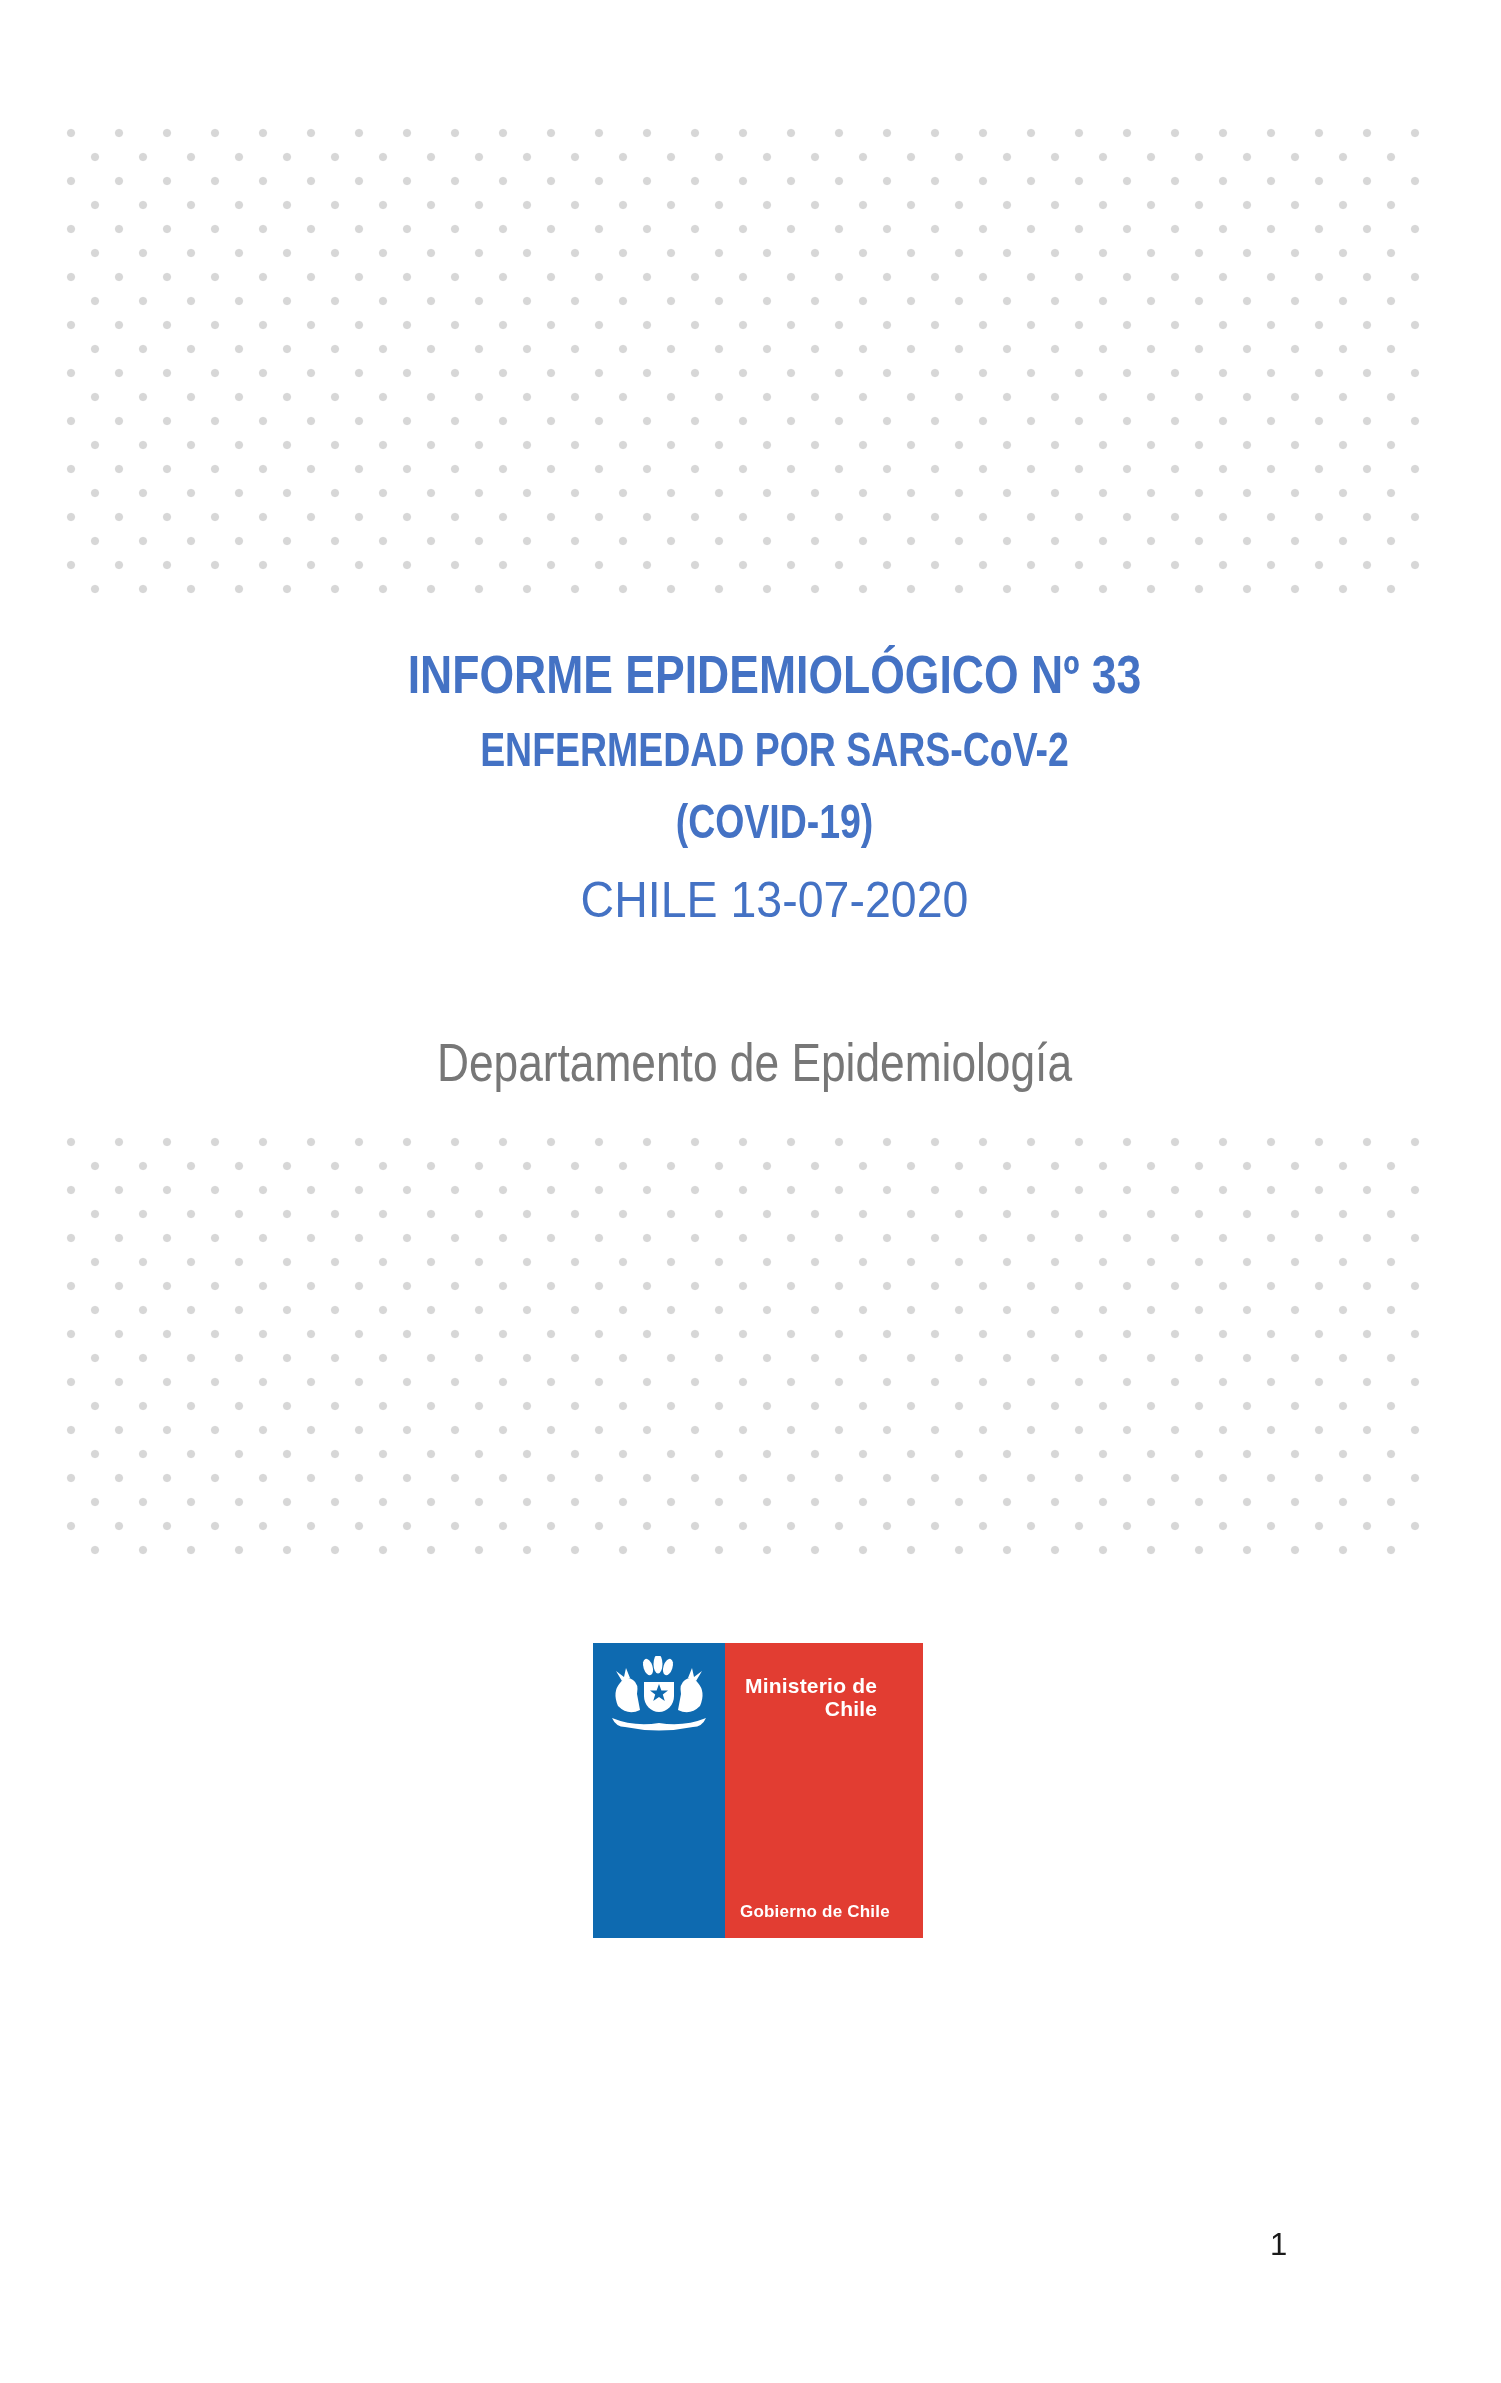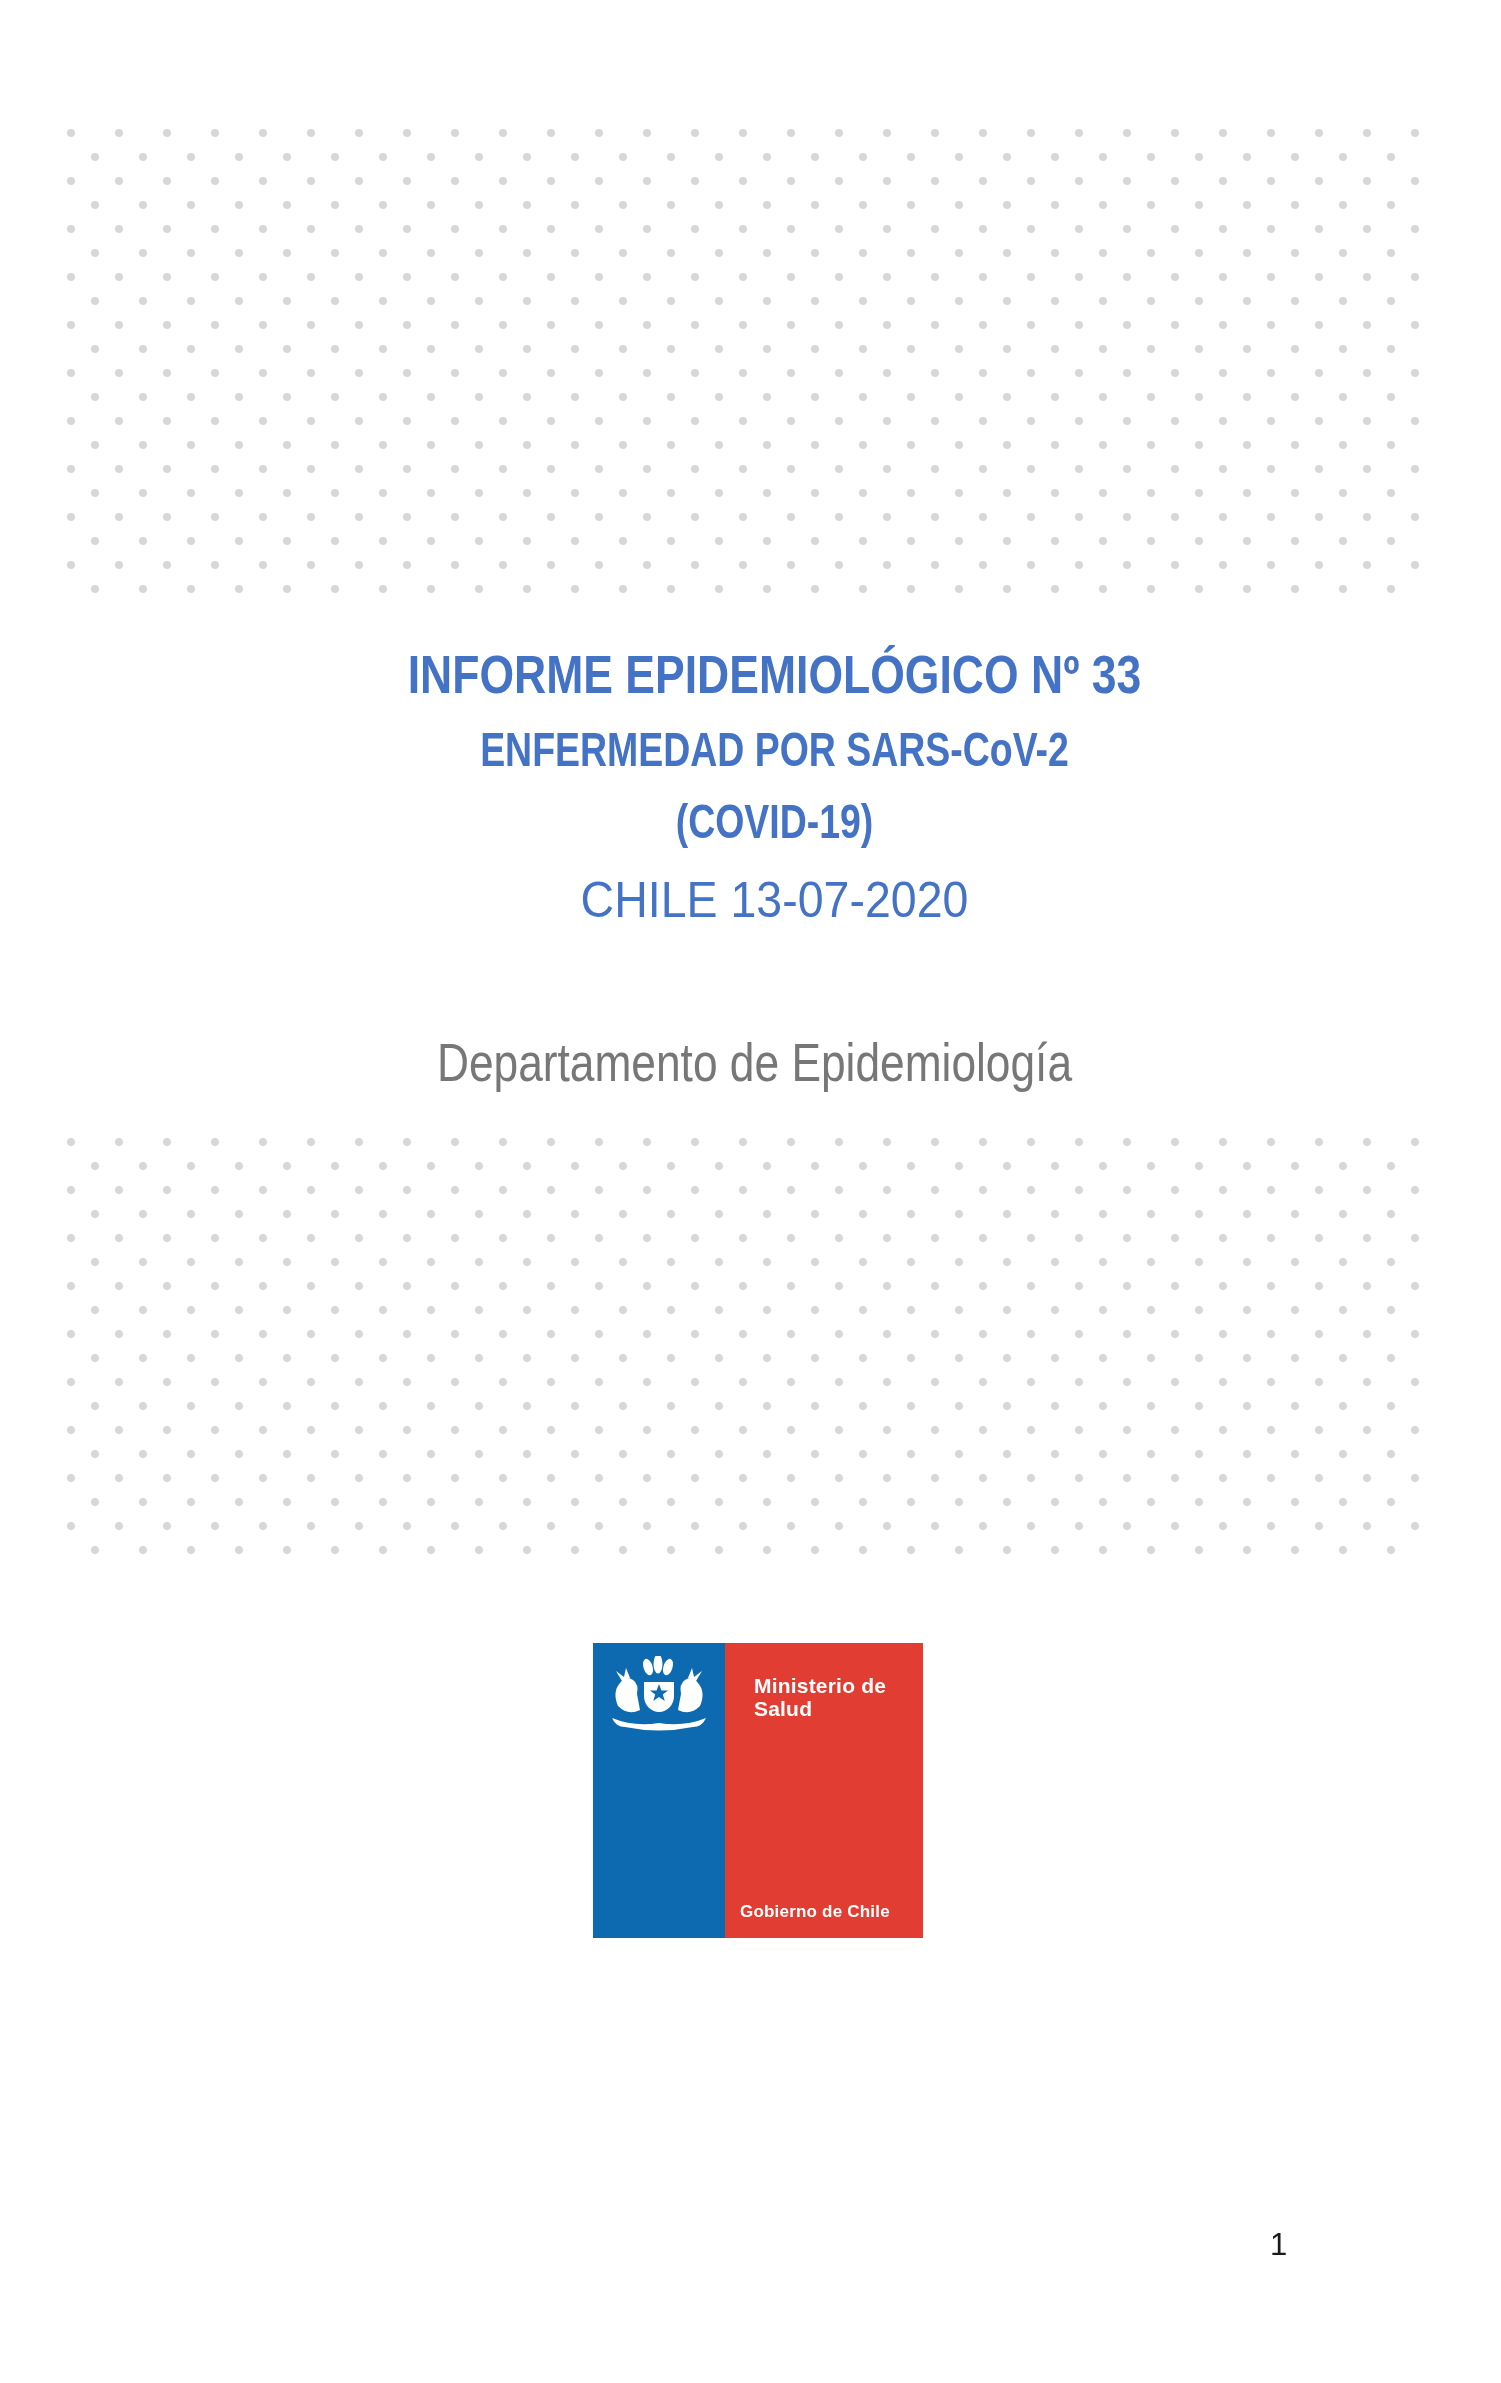--- a/index.html
+++ b/index.html
@@ -60,26 +60,27 @@
     background:#E23D32;
     position:relative;
   }
   .coat{
     position:absolute;
     left:13px;top:13px;
     width:106px;height:80px;
   }
   .ministry{
     position:absolute;
-    left:29px;top:31px;
+    left:20px;top:31px;
     color:#ffffff;
     font-weight:bold;
     font-size:21px;
     line-height:23px;
     letter-spacing:0.2px;
+    text-align:right;
   }
   .government{
     position:absolute;
     left:15px;top:259px;
     color:#ffffff;
     font-weight:bold;
     font-size:17px;
     line-height:20px;
     letter-spacing:0.2px;
   }
@@ -126,21 +127,21 @@
 
           <path d="M6 62 Q28 71 53 67 Q78 71 100 62 Q96 71 87 71 Q53 78 19 71 Q10 71 6 62 Z"></path>
         </g>
 
         <polygon fill="#0E6AB0" points="53,28 55.4,34.4 62,34.4 56.8,38.5 58.8,45 53,41 47.2,45 49.2,38.5 44,34.4 50.6,34.4"></polygon>
       </svg>
     </div>
     <div class="logo-red">
       <div class="ministry">
         <div>Ministerio de</div>
-        <div>Salud</div>
+        <div>Chile</div>
       </div>
       <div class="government">Gobierno de Chile</div>
     </div>
   </div>
 
   <div class="page-number">1</div>
 
 </div>
 
 </body></html>

